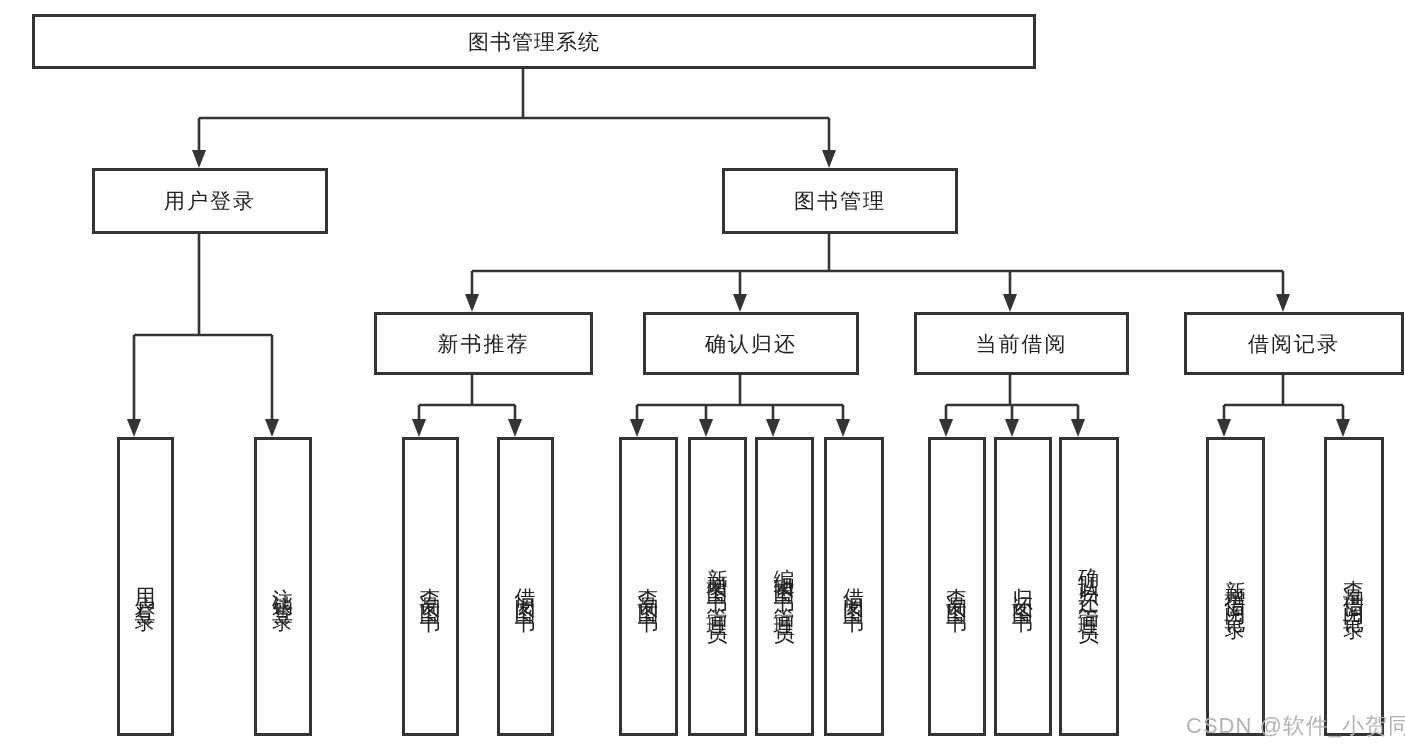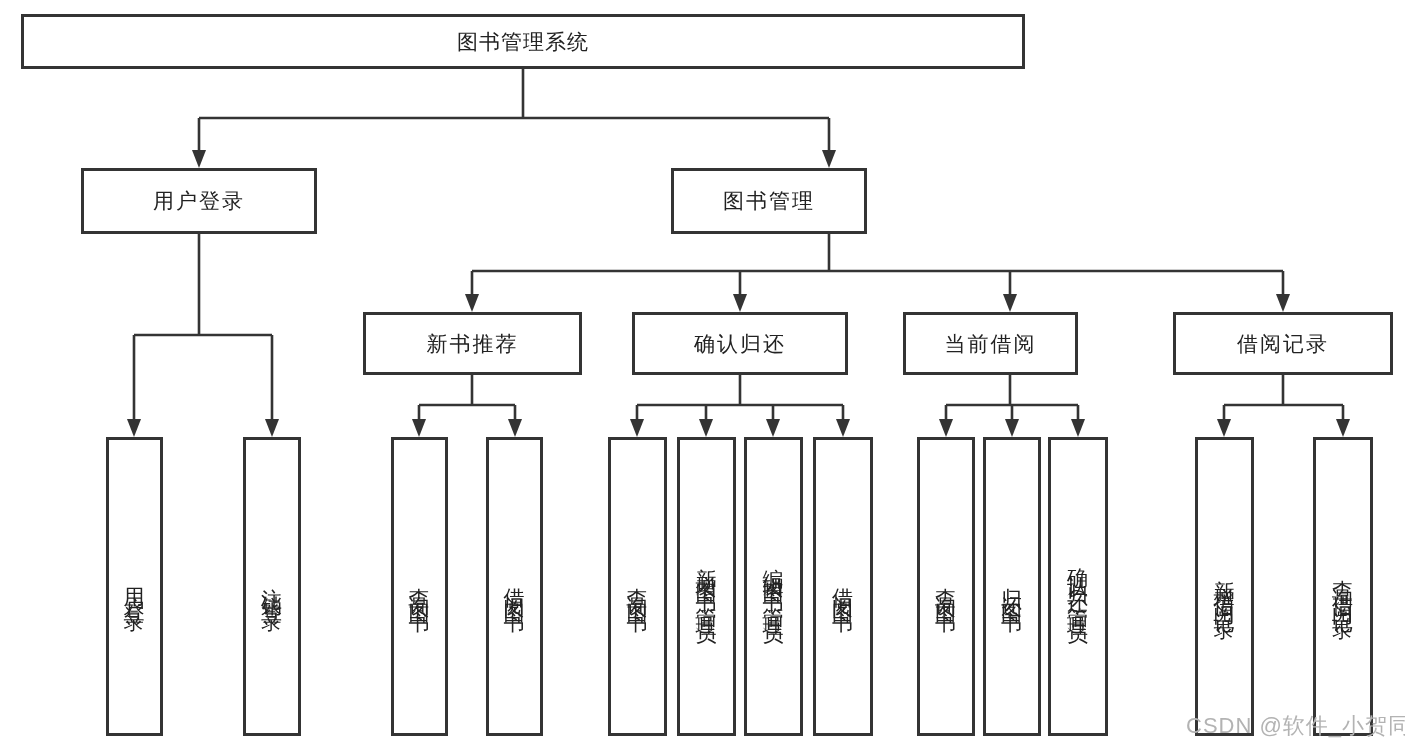--- a/index.html
+++ b/index.html
@@ -25,20 +25,21 @@
   .node {
     position: absolute;
     box-sizing: border-box;
     border: 3px solid #343434;
     background: #ffffff;
     display: flex;
     align-items: center;
     justify-content: center;
     color: #222222;
     z-index: 2;
+    margin-left: 11px;
   }
   .node.h {
     font-size: 21px;
     letter-spacing: 2px;
     white-space: nowrap;
   }
   .node.root {
     font-size: 21px;
     letter-spacing: 1px;
   }
@@ -107,25 +108,25 @@
     <polygon class="head" points="1071,419 1085,419 1078,437"></polygon>
 
     <path class="stroke" d="M1283,375 L1283,405 M1224,405 L1343,405 M1224,405 L1224,421 M1343,405 L1343,421"></path>
     <polygon class="head" points="1217,419 1231,419 1224,437"></polygon>
     <polygon class="head" points="1336,419 1350,419 1343,437"></polygon>
   </svg>
 
   <div class="node h root" style="left:21px; top:14px; width:1004px; height:55px;">图书管理系统</div>
 
   <div class="node h" style="left:81px; top:168px; width:236px; height:66px;">用户登录</div>
-  <div class="node h" style="left:671px; top:168px; width:196px; height:66px;">图书管理</div>
+  <div class="node h" style="left:711px; top:168px; width:236px; height:66px;">图书管理</div>
 
   <div class="node h" style="left:363px; top:312px; width:219px; height:63px;">新书推荐</div>
   <div class="node h" style="left:632px; top:312px; width:216px; height:63px;">确认归还</div>
-  <div class="node h" style="left:903px; top:312px; width:175px; height:63px;">当前借阅</div>
+  <div class="node h" style="left:903px; top:312px; width:215px; height:63px;">当前借阅</div>
   <div class="node h" style="left:1173px; top:312px; width:220px; height:63px;">借阅记录</div>
 
   <div class="node v" style="left:106px; top:437px; width:57px; height:299px;">用户登录</div>
   <div class="node v" style="left:243px; top:437px; width:58px; height:299px;">注销登录</div>
 
   <div class="node v" style="left:391px; top:437px; width:57px; height:299px;">查询图书</div>
   <div class="node v" style="left:486px; top:437px; width:57px; height:299px;">借阅图书</div>
 
   <div class="node v" style="left:608px; top:437px; width:59px; height:299px;">查询图书</div>
   <div class="node v" style="left:677px; top:437px; width:59px; height:299px;">新增图书（管理员）</div>

